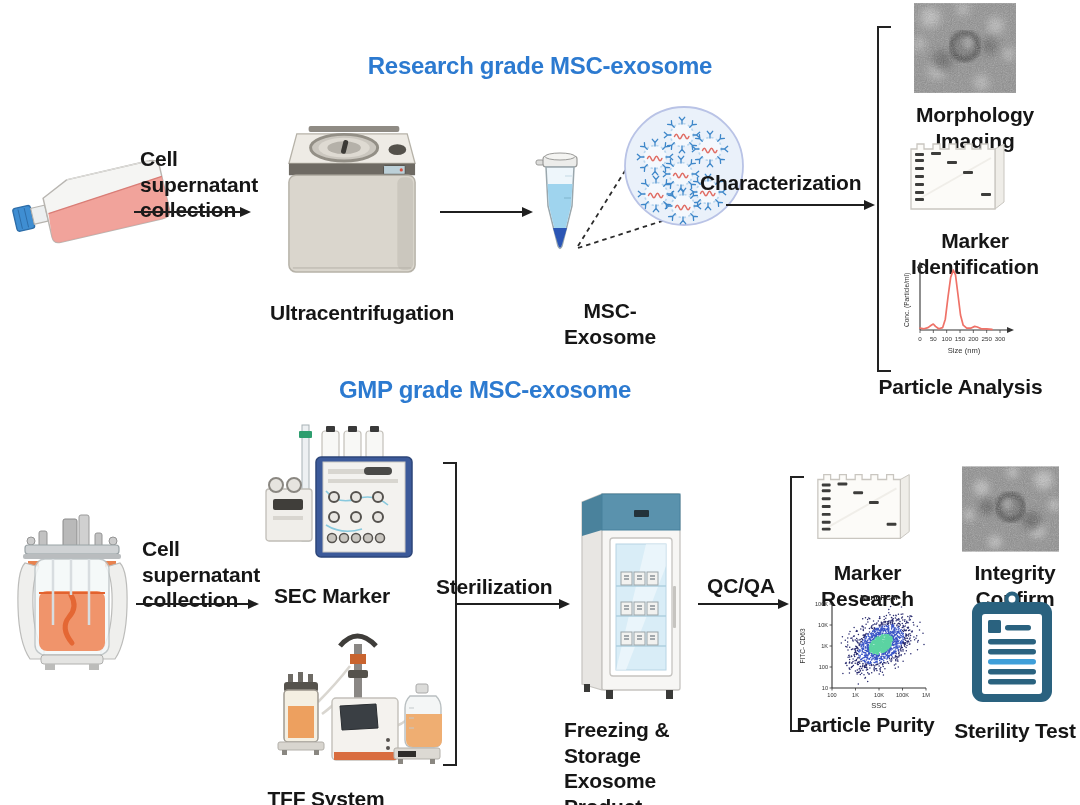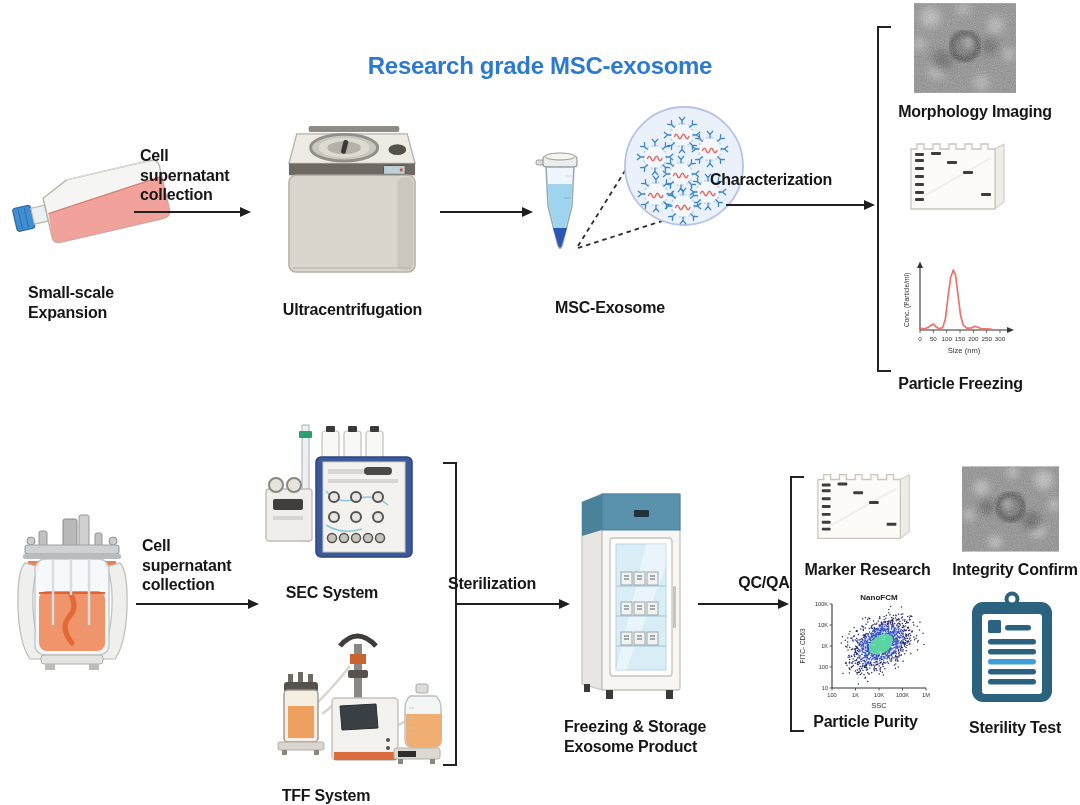--- a/index.html
+++ b/index.html
@@ -1,18 +1,18 @@
 <!DOCTYPE html>
 <html><head>
 <meta charset="utf-8">
 <style>
   html,body{margin:0;padding:0;background:#fff}
   #canvas{position:relative;width:1080px;height:805px;background:#fff;overflow:hidden;
           font-family:"Liberation Sans","DejaVu Sans",sans-serif;color:#161616}
-  .lbl{position:absolute;font-size:16px;font-weight:600;line-height:1.22;letter-spacing:-0.2px;color:#161616}
+  .lbl{position:absolute;font-size:21px;font-weight:600;line-height:1.22;letter-spacing:-0.2px;color:#161616}
   .ctr{text-align:center}
   .title{position:absolute;font-size:24px;font-weight:700;color:#2c7ad0;text-align:center;letter-spacing:-0.3px}
   .arrow{position:absolute;height:0;border-top:2px solid #1f1f1f}
   .arrow::after{content:"";position:absolute;right:-3px;top:-6px;width:0;height:0;
     border-left:11px solid #1f1f1f;border-top:5px solid transparent;border-bottom:5px solid transparent}
   .bracket-open{position:absolute;width:12px;border-left:2.5px solid #222;border-top:2.5px solid #222;border-bottom:2.5px solid #222}
   .bracket-close{position:absolute;width:12px;border-right:2.5px solid #222;border-top:2.5px solid #222;border-bottom:2.5px solid #222}
   svg{position:absolute;overflow:visible;font-family:inherit}
   svg text{font-family:"Liberation Sans","DejaVu Sans",sans-serif}
 </style>
@@ -101,21 +101,20 @@
       <rect x="6" y="44" width="20" height="26" rx="3" fill="#3f8ed2" stroke="#2d6da8" stroke-width="1.5"></rect>
       <line x1="12" y1="46" x2="12" y2="68" stroke="#2d6da8" stroke-width="1"></line>
       <line x1="19" y1="46" x2="19" y2="68" stroke="#2d6da8" stroke-width="1"></line>
       <polygon points="26,48 42,48 42,66 26,66" fill="#eceff0" stroke="#b6b3ae" stroke-width="1.2"></polygon>
       <path d="M42,40 L72,26 L166,26 Q176,26 176,34 L176,84 Q176,92 166,92 L50,92 Q42,92 42,84 Z" fill="#f5f5f3" stroke="#b6b3ae" stroke-width="1.6" opacity="0.96"></path>
       <path d="M44,58 L176,46 L176,84 Q176,92 166,92 L50,92 Q42,92 42,84 Z" fill="#f09b94" opacity="0.92"></path>
       <path d="M44,58 L176,46" stroke="#d97d76" stroke-width="1.4" fill="none"></path>
       <path d="M72,26 L166,26" stroke="#e3e3e0" stroke-width="1" fill="none"></path>
     </g>
   </svg>
-  <div class="lbl" style="left:28px;top:283px;width:150px">Small-scale Expansion</div>
 
   <div class="lbl" style="left:140px;top:146px;width:120px">Cell supernatant collection</div>
   <div class="arrow" style="left:134px;top:211px;width:114px"></div>
 
   <svg style="left:283px;top:112px" width="138" height="168" viewBox="0 0 140 170">
     <rect x="26" y="14" width="92" height="6" rx="2" fill="#8f8b84"></rect>
     <polygon points="14,22 126,22 134,52 6,52" fill="#eeebe5" stroke="#b6b2a8" stroke-width="1.3"></polygon>
     <ellipse cx="62" cy="36" rx="34" ry="13.5" fill="#cbc7bf" stroke="#938f86" stroke-width="3"></ellipse>
     <ellipse cx="62" cy="36" rx="26" ry="10" fill="#dedad2"></ellipse>
     <ellipse cx="62" cy="36" rx="17" ry="6.5" fill="#b5b1a9"></ellipse>
@@ -168,20 +167,21 @@
   <div class="bracket-open" style="left:877px;top:26px;height:342px"></div>
 
   <svg style="left:914px;top:3px" width="102" height="90" viewBox="0 0 100 88">
       <use href="#tem" width="100" height="88"></use>
     </svg>
   <div class="lbl ctr" style="left:880px;top:102px;width:190px">Morphology Imaging</div>
 
   <svg style="left:903px;top:136px" width="114" height="84" viewBox="0 0 114 84">
       <use href="#gel" width="114" height="84"></use>
     </svg>
+  <div class="lbl ctr" style="left:875px;top:228px;width:200px">Marker Identification</div>
 
   <svg id="nta" style="left:900px;top:252px" width="125" height="115" viewBox="0 0 125 115">
     <line x1="20" y1="78" x2="110" y2="78" stroke="#333" stroke-width="1.1"></line>
     <path d="M114,78 l-7,-3 v6 z" fill="#333"></path>
     <line x1="20" y1="78" x2="20" y2="14" stroke="#333" stroke-width="1.1"></line>
     <path d="M20,9.5 l-3,6.5 h6 z" fill="#333"></path>
     <text transform="translate(9,48) rotate(-90)" text-anchor="middle" font-size="6.6" fill="#333">Conc. (Particle/ml)</text>
     <text x="64" y="101" text-anchor="middle" font-size="7.6" fill="#333">Size (nm)</text>
   <line x1="20" y1="78" x2="20" y2="81" stroke="#444" stroke-width="0.8"></line>
       <text x="20" y="88.5" text-anchor="middle" font-size="6.2" fill="#333">0</text>
@@ -192,22 +192,23 @@
       <line x1="60" y1="78" x2="60" y2="81" stroke="#444" stroke-width="0.8"></line>
       <text x="60" y="88.5" text-anchor="middle" font-size="6.2" fill="#333">150</text>
       <line x1="73.33333333333334" y1="78" x2="73.33333333333334" y2="81" stroke="#444" stroke-width="0.8"></line>
       <text x="73.33333333333334" y="88.5" text-anchor="middle" font-size="6.2" fill="#333">200</text>
       <line x1="86.66666666666667" y1="78" x2="86.66666666666667" y2="81" stroke="#444" stroke-width="0.8"></line>
       <text x="86.66666666666667" y="88.5" text-anchor="middle" font-size="6.2" fill="#333">250</text>
       <line x1="100" y1="78" x2="100" y2="81" stroke="#444" stroke-width="0.8"></line>
       <text x="100" y="88.5" text-anchor="middle" font-size="6.2" fill="#333">300</text>
       <path d="M20.0,76.2 L24.0,76.8 L28.0,75.6 L31.2,73.2 L33.3,72.0 L35.5,74.4 L38.7,76.8 L42.7,75.6 L45.3,67.2 L48.0,45.0 L50.7,25.2 L53.3,18.0 L55.5,22.8 L57.9,42.0 L60.5,63.0 L63.2,73.2 L66.7,76.2 L70.7,76.2 L74.7,74.4 L77.3,75.0 L81.3,76.8 L86.7,76.8 L92.0,77.4" fill="none" stroke="#ef7268" stroke-width="1.7" stroke-linejoin="round" stroke-linecap="round"></path>
     </svg>
-  <div class="lbl ctr" style="left:878px;top:374px;width:165px">Particle Freezing</div>
-
+  <div class="lbl ctr" style="left:878px;top:374px;width:165px">Particle Analysis</div>
+
+  <div class="title" style="left:270px;top:376px;width:430px">GMP grade MSC-exosome</div>
 
   <svg style="left:15px;top:515px" width="115" height="158" viewBox="0 0 115 158">
     <rect x="48" y="4" width="14" height="28" rx="2" fill="#b9b9b9" stroke="#8a8a8a"></rect>
     <rect x="64" y="0" width="10" height="32" rx="2" fill="#d0d0d0" stroke="#9a9a9a"></rect>
     <rect x="24" y="16" width="8" height="16" rx="2" fill="#c2c2c2" stroke="#949494"></rect>
     <rect x="80" y="18" width="7" height="14" rx="2" fill="#c2c2c2" stroke="#949494"></rect>
     <circle cx="16" cy="26" r="4" fill="#cccccc" stroke="#949494"></circle>
     <circle cx="98" cy="26" r="4" fill="#cccccc" stroke="#949494"></circle>
     <rect x="10" y="30" width="94" height="9" rx="3" fill="#cfd2d4" stroke="#9aa3a6" stroke-width="1.2"></rect>
     <rect x="8" y="39" width="98" height="5" rx="2" fill="#b9bcbe"></rect>
@@ -266,21 +267,21 @@
         <circle cx="90" cy="113" r="4.5"></circle>
         <circle cx="102" cy="113" r="4.5"></circle>
         <circle cx="114" cy="113" r="4.5"></circle>
     </g>
     <rect x="0" y="64" width="46" height="52" rx="3" fill="#f0eeea" stroke="#c0bdb7" stroke-width="1.3"></rect>
     <circle cx="10" cy="60" r="7" fill="#e6e4df" stroke="#8a8781" stroke-width="2"></circle>
     <circle cx="28" cy="60" r="7" fill="#e6e4df" stroke="#8a8781" stroke-width="2"></circle>
     <rect x="7" y="74" width="30" height="11" rx="2" fill="#403e3a"></rect>
     <rect x="7" y="91" width="30" height="4" fill="#d8d5cf"></rect>
   </svg>
-  <div class="lbl ctr" style="left:262px;top:583px;width:140px">SEC System</div>
+  <div class="lbl ctr" style="left:262px;top:583px;width:140px">SEC Marker</div>
 
   <svg style="left:276px;top:622px" width="165" height="160" viewBox="0 0 165 160">
     <path d="M42,80 Q60,62 74,44 M46,92 Q54,86 58,82 M120,104 Q132,100 138,88" stroke="#d9d6d0" stroke-width="2.5" fill="none"></path>
     <path d="M64,24 q17,-20 36,0" stroke="#3f3d3a" stroke-width="5" fill="none"></path>
     <rect x="78" y="22" width="8" height="56" fill="#8a8784"></rect>
     <rect x="74" y="32" width="16" height="10" fill="#c9642f"></rect>
     <rect x="72" y="48" width="20" height="8" rx="2" fill="#55524c"></rect>
     <rect x="8" y="60" width="34" height="10" rx="3" fill="#55524c"></rect>
     <rect x="12" y="52" width="5" height="8" fill="#6e6b65"></rect>
       <rect x="22" y="50" width="5" height="10" fill="#6e6b65"></rect>
@@ -349,21 +350,21 @@
     </g>
     <rect x="97" y="100" width="3" height="42" rx="1" fill="#c6c4c0"></rect>
     <g fill="#3a3a38">
         <rect x="30" y="204" width="7" height="9"></rect>
         <rect x="90" y="204" width="7" height="9"></rect>
         <rect x="8" y="198" width="6" height="8"></rect>
       </g>
   </svg>
   <div class="lbl" style="left:564px;top:717px;width:165px">Freezing &amp; Storage Exosome Product</div>
 
-  <div class="lbl ctr" style="left:724px;top:573px;width:80px">QC/QA</div>
+  <div class="lbl ctr" style="left:701px;top:573px;width:80px">QC/QA</div>
   <div class="arrow" style="left:698px;top:603px;width:88px"></div>
 
   <div class="bracket-open" style="left:790px;top:476px;height:252px"></div>
 
   <svg style="left:810px;top:466px" width="112" height="84" viewBox="0 0 114 84">
       <use href="#gel" width="114" height="84"></use>
     </svg>
   <div class="lbl ctr" style="left:795px;top:560px;width:145px">Marker Research</div>
 
   <svg style="left:962px;top:466px" width="97" height="86" viewBox="0 0 100 88">

